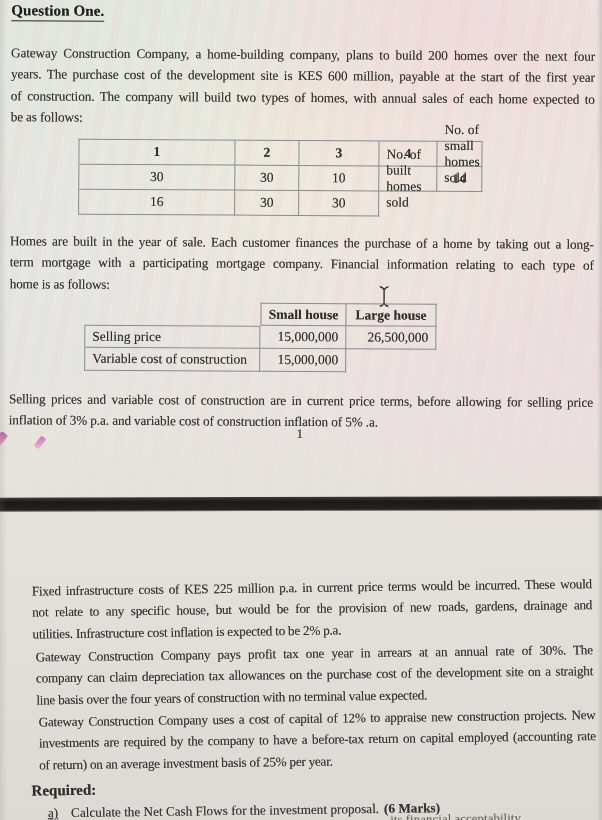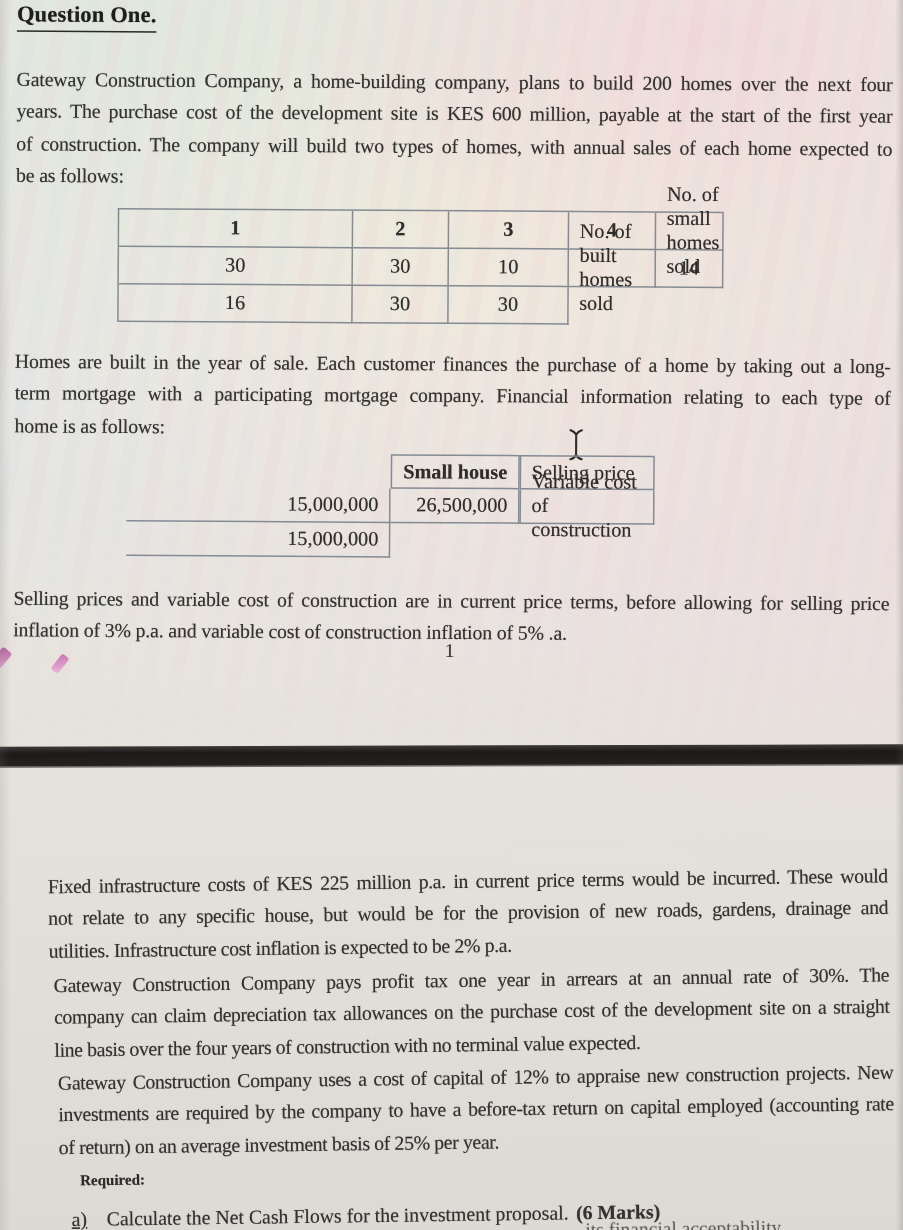--- a/index.html
+++ b/index.html
@@ -70,21 +70,21 @@
   .pen-mark { position:absolute; border-radius:2px; }
   .pen-mark.m1 { left:-3px; top:432px; width:8px; height:13px; transform:rotate(40deg);
     background:linear-gradient(135deg,#b55f9e,#e3a8cf); }
   .pen-mark.m2 { left:37px; top:436px; width:6px; height:13px; transform:rotate(38deg);
     background:linear-gradient(135deg,#c873b1,#ecb9d8); }
 
   .band { position:absolute; left:-4px; top:497px; width:610px; height:13px;
     background:linear-gradient(180deg,#3c3b39 0%,#1b1a19 35%,#242322 100%);
     border-bottom:1px solid rgba(255,255,255,.25); transform:rotate(-.15deg); }
 
-  .required { position:absolute; left:52px; top:779px; font-weight:bold; font-size:10px;
+  .required { position:absolute; left:30px; top:779px; font-weight:bold; font-size:15px;
     color:#2c2a27; text-shadow:0 0 .5px rgba(44,42,39,.55); }
   .item-a { position:absolute; left:46px; top:802px; font-size:13.2px; color:#34322f;
     text-shadow:0 0 .6px rgba(45,44,42,.5); white-space:nowrap; }
   .item-a .pfx { text-decoration:underline; margin-right:13px; }
   .item-a .marks { font-weight:bold; margin-left:5px; }
   .fragment { position:absolute; left:372px; top:813px; font-size:13px; color:rgba(62,59,55,.85);
     filter:blur(.3px); white-space:nowrap; }
 
   .cursor-icon { position:absolute; left:378px; top:285px; width:13px; height:22px; }
 </style>
@@ -131,20 +131,21 @@
         <div class="tline tline-last">home is as follows:</div>
       </div>
 
     <svg class="cursor-icon" viewBox="0 0 12 22">
       <path d="M2.2 1.3 C4.4 1.8, 5.2 2.8, 6 4.4 C6.8 2.8, 7.6 1.8, 9.8 1.3 M6 4.4 L6 17.6 M2.2 20.7 C4.4 20.2, 5.2 19.2, 6 17.6 C6.8 19.2, 7.6 20.2, 9.8 20.7" fill="none" stroke="#2f2e2c" stroke-width="1.4" stroke-linecap="round"></path>
     </svg>
 
     <div class="t2">
       <div class="c ghost"></div>
       <div class="c hd num bt bl">Small house</div>
+      <div class="c hd num bt">Large house</div>
 
       <div class="c bt bl">Selling price</div>
       <div class="c val">15,000,000</div>
       <div class="c val">26,500,000</div>
 
       <div class="c bl">Variable cost of construction</div>
       <div class="c val">15,000,000</div>
     </div>
 
     <div class="para" style="left:10px; top:390px; width:584px;">

